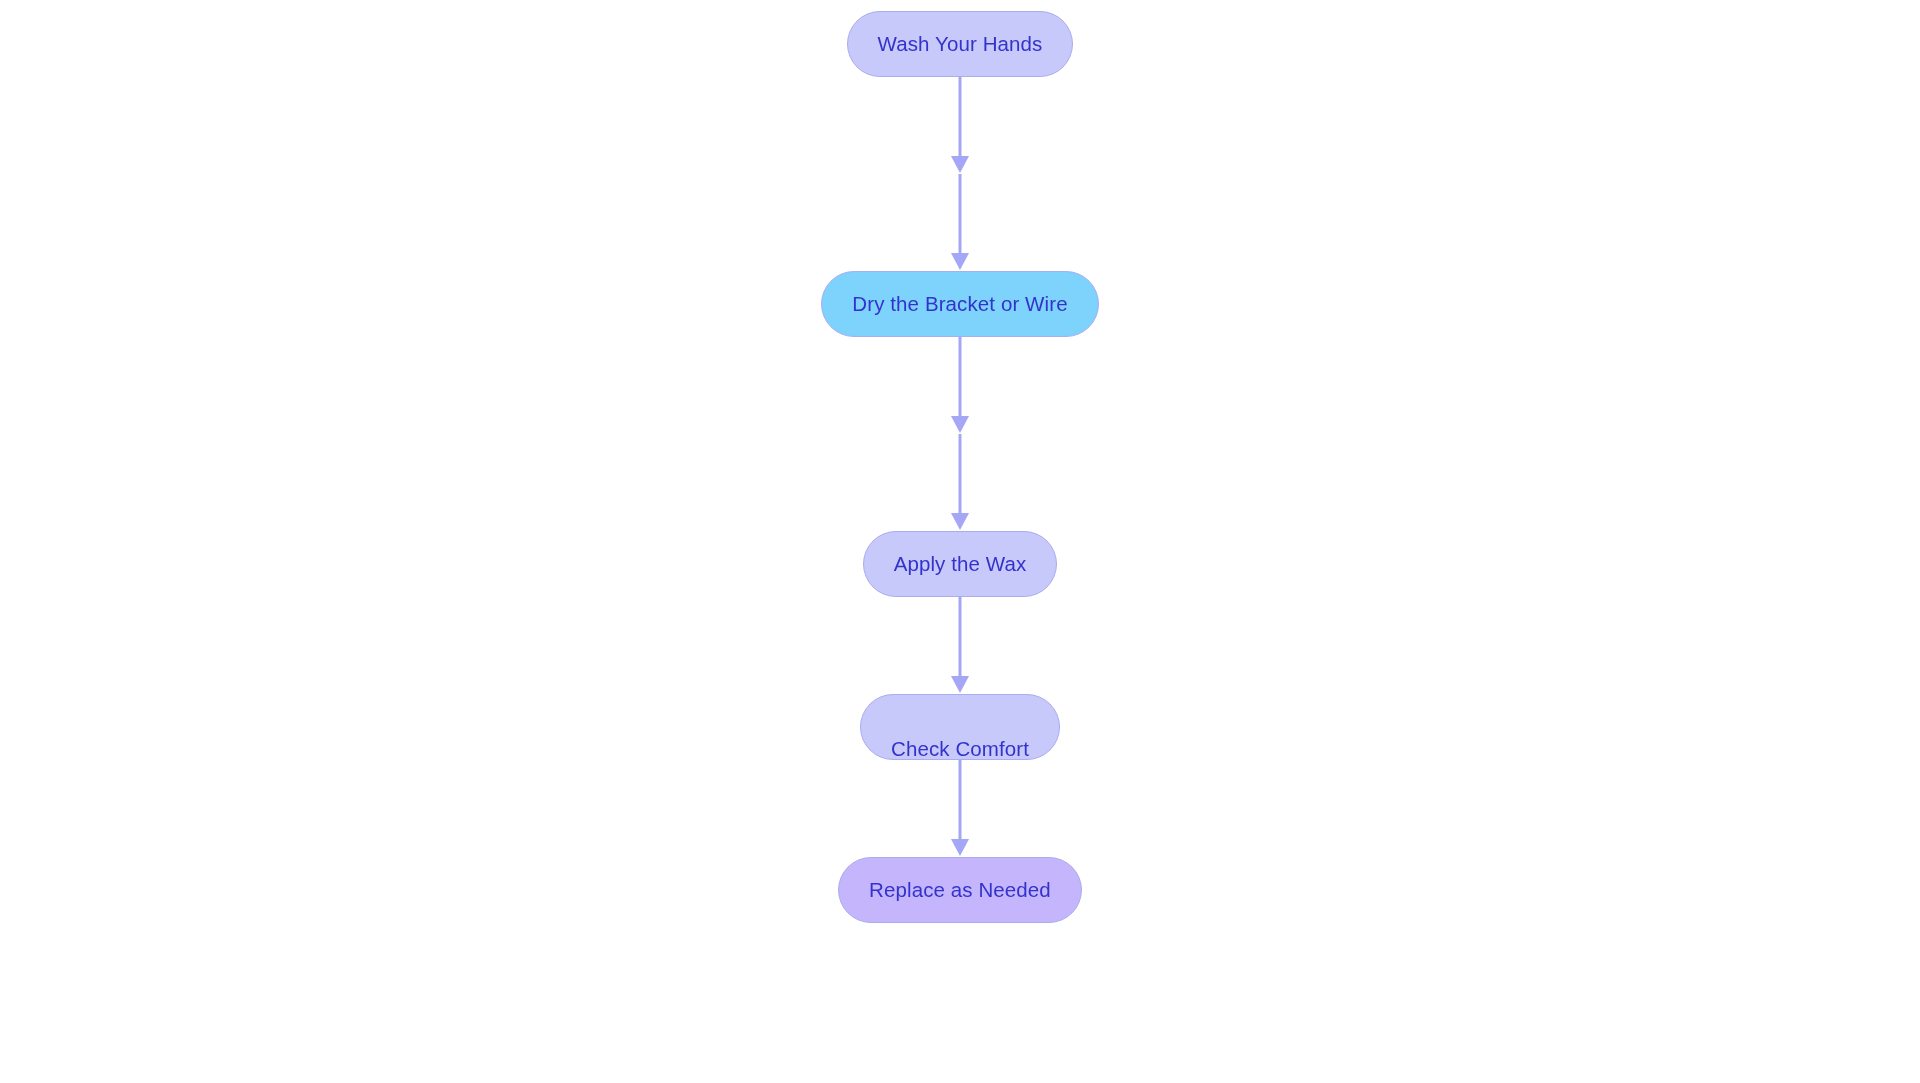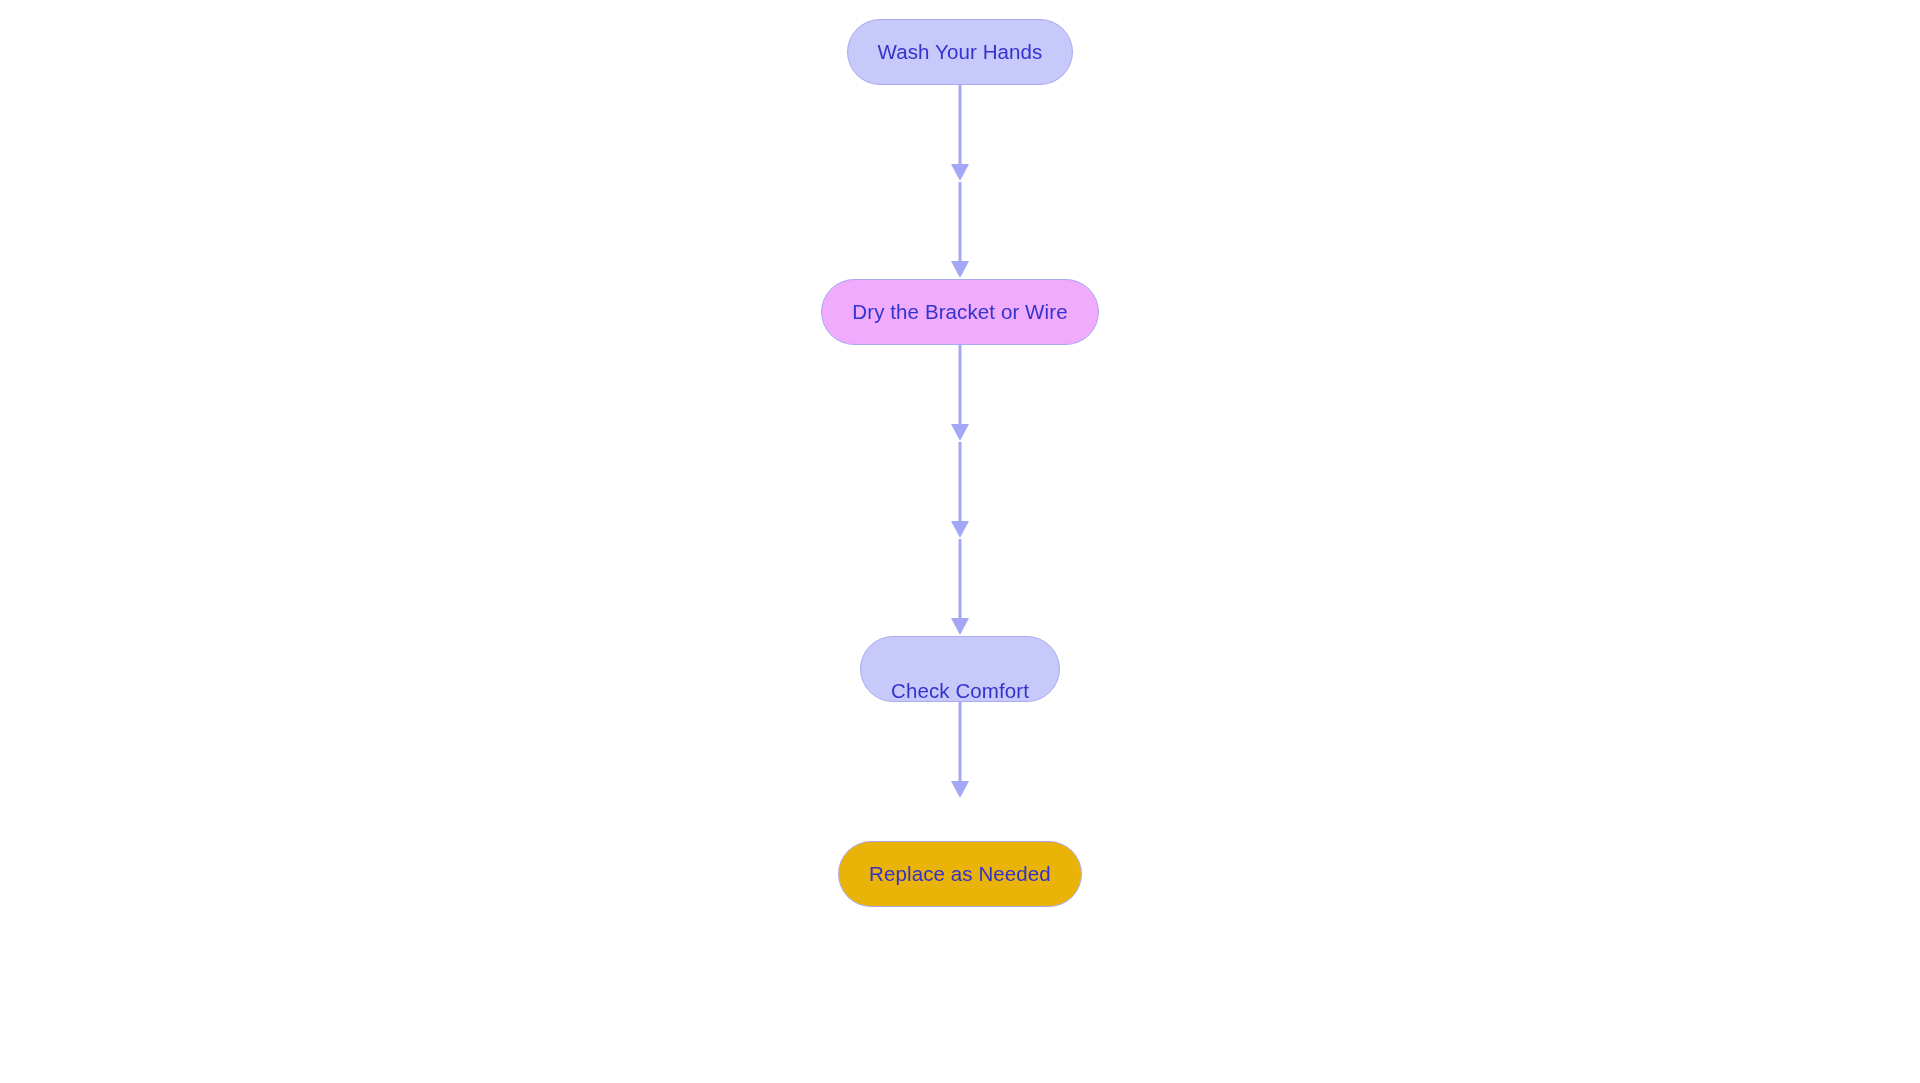--- a/index.html
+++ b/index.html
@@ -61,63 +61,66 @@
 
   .connector svg {
     display: block;
     overflow: visible;
   }
 </style>
 </head>
 <body>
 
 <div id="flowchart-canvas">
-  <div class="flow-column" id="flow-column" style="padding-top: 19px;">
+  <div class="flow-column" id="flow-column" style="padding-top: 11px;">
       <div class="node" style="background: rgb(199, 201, 250); border-color: rgb(169, 172, 240);">
         <span class="node-label" style="color: rgb(51, 51, 204);">Wash Your Hands</span>
       </div>
       <div class="connector">
         <svg width="24" height="97" viewBox="0 0 24 97" xmlns="http://www.w3.org/2000/svg">
           <line x1="12" y1="0" x2="12" y2="80" stroke="#a3a7f5" stroke-width="3"></line>
           <polygon points="3,79 21,79 12,96" fill="#a3a7f5"></polygon>
         </svg>
       </div>
       <div class="connector">
         <svg width="24" height="97" viewBox="0 0 24 97" xmlns="http://www.w3.org/2000/svg">
           <line x1="12" y1="0" x2="12" y2="80" stroke="#a3a7f5" stroke-width="3"></line>
           <polygon points="3,79 21,79 12,96" fill="#a3a7f5"></polygon>
         </svg>
       </div>
-      <div class="node" style="background: #f0abfc; border-color: rgb(169, 172, 240);">
+      <div class="node" style="background: #7dd3fc; border-color: rgb(169, 172, 240);">
         <span class="node-label" style="color: rgb(51, 51, 204);">Dry the Bracket or Wire</span>
       </div>
       <div class="connector">
         <svg width="24" height="97" viewBox="0 0 24 97" xmlns="http://www.w3.org/2000/svg">
           <line x1="12" y1="0" x2="12" y2="80" stroke="#a3a7f5" stroke-width="3"></line>
           <polygon points="3,79 21,79 12,96" fill="#a3a7f5"></polygon>
         </svg>
       </div>
       <div class="connector">
         <svg width="24" height="97" viewBox="0 0 24 97" xmlns="http://www.w3.org/2000/svg">
           <line x1="12" y1="0" x2="12" y2="80" stroke="#a3a7f5" stroke-width="3"></line>
           <polygon points="3,79 21,79 12,96" fill="#a3a7f5"></polygon>
         </svg>
+      </div>
+      <div class="node" style="background: rgb(199, 201, 250); border-color: rgb(169, 172, 240);">
+        <span class="node-label" style="color: rgb(51, 51, 204);">Apply the Wax</span>
       </div>
       <div class="connector">
         <svg width="24" height="97" viewBox="0 0 24 97" xmlns="http://www.w3.org/2000/svg">
           <line x1="12" y1="0" x2="12" y2="80" stroke="#a3a7f5" stroke-width="3"></line>
           <polygon points="3,79 21,79 12,96" fill="#a3a7f5"></polygon>
         </svg>
       </div>
       <div class="node" style="background: rgb(199, 201, 250); border-color: rgb(169, 172, 240); align-items: flex-end;">
         <span class="node-label" style="color: rgb(51, 51, 204);">Check Comfort</span>
       </div>
       <div class="connector">
         <svg width="24" height="97" viewBox="0 0 24 97" xmlns="http://www.w3.org/2000/svg">
           <line x1="12" y1="0" x2="12" y2="80" stroke="#a3a7f5" stroke-width="3"></line>
           <polygon points="3,79 21,79 12,96" fill="#a3a7f5"></polygon>
         </svg>
       </div>
-      <div class="node" style="background: #eab308; border-color: rgb(169, 172, 240); margin-top: 42px;">
+      <div class="node" style="background: #c4b5fd; border-color: rgb(169, 172, 240);">
         <span class="node-label" style="color: rgb(51, 51, 204);">Replace as Needed</span>
       </div>
     </div>
 </div>
 
 </body></html>

